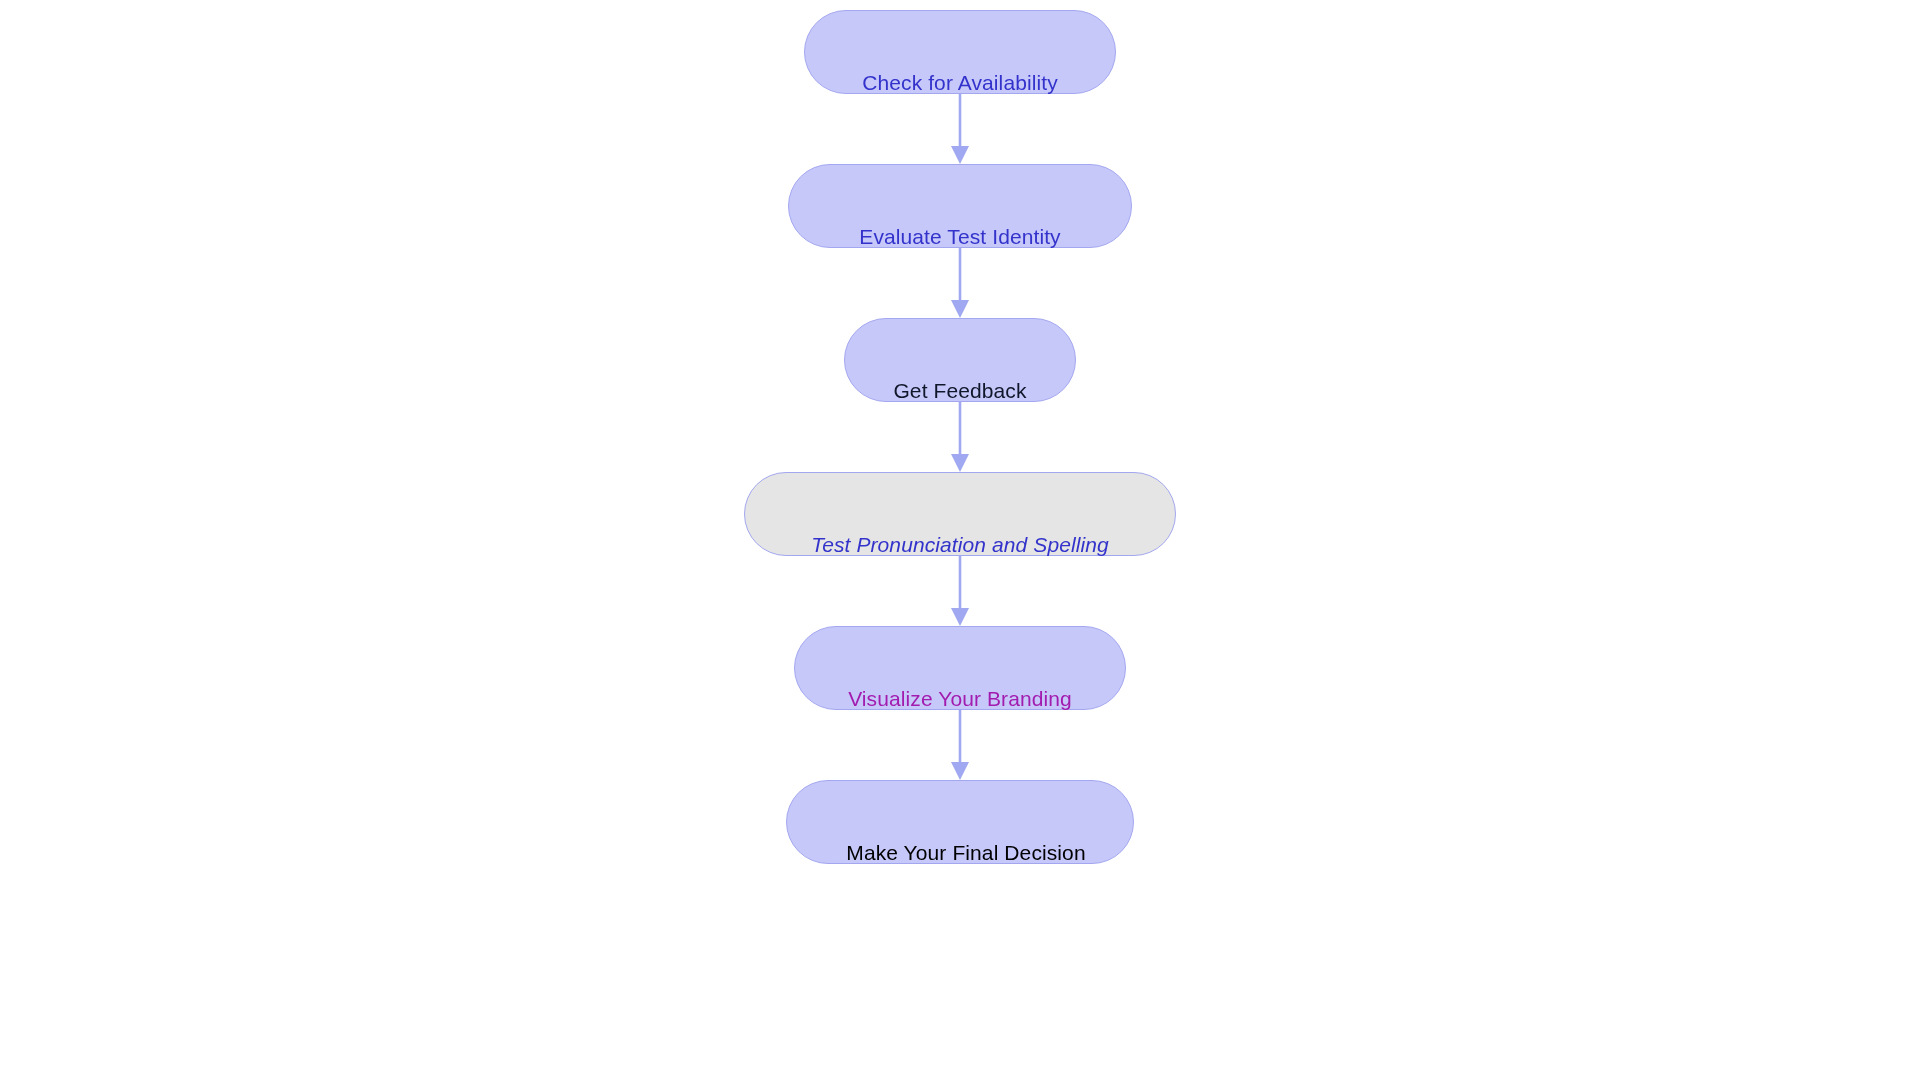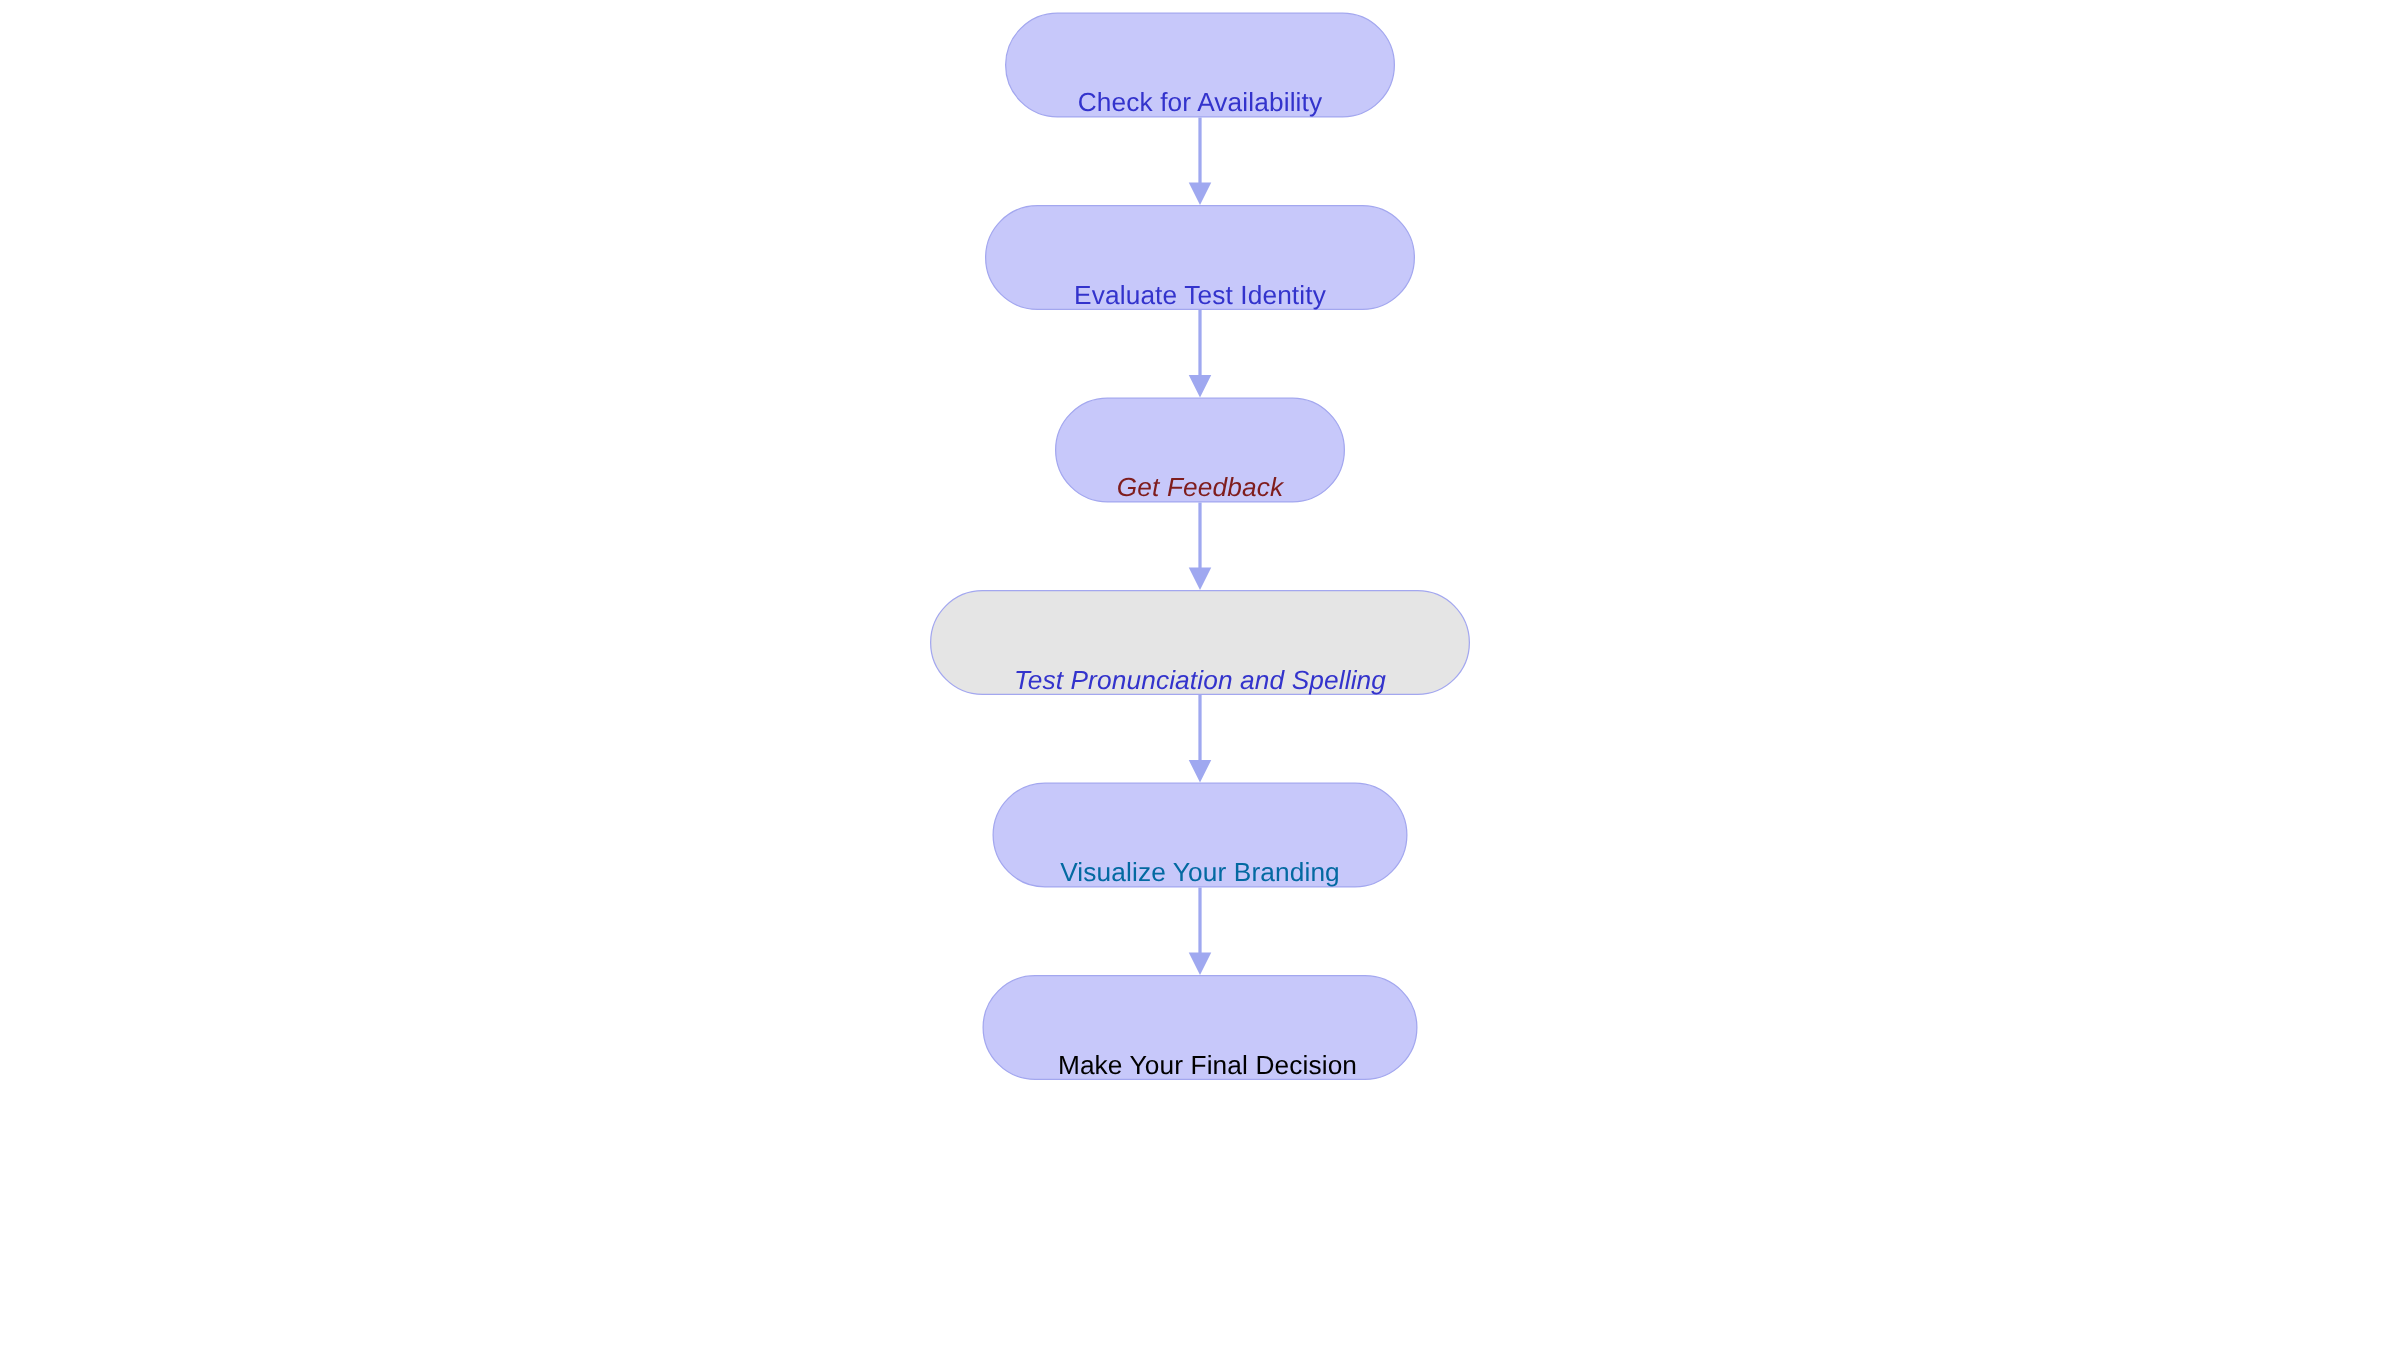--- a/index.html
+++ b/index.html
@@ -103,21 +103,21 @@
     </div>
 
     <div class="connector">
       <svg viewBox="0 0 22 70" xmlns="http://www.w3.org/2000/svg" aria-hidden="true">
         <line x1="11" y1="0" x2="11" y2="54" stroke="#9fa8f0" stroke-width="2.6"></line>
         <polygon points="11,70 2,52 20,52" fill="#9fa8f0"></polygon>
       </svg>
     </div>
 
     <div class="node w-n2" style="background: rgb(199, 200, 250); border-color: rgb(163, 167, 239);">
-      <span class="node-label" style="color: #7f1d1d; font-style: italic;">Get Feedback</span>
+      <span class="node-label" style="color: #0f172a;">Get Feedback</span>
     </div>
 
     <div class="connector">
       <svg viewBox="0 0 22 70" xmlns="http://www.w3.org/2000/svg" aria-hidden="true">
         <line x1="11" y1="0" x2="11" y2="54" stroke="#9fa8f0" stroke-width="2.6"></line>
         <polygon points="11,70 2,52 20,52" fill="#9fa8f0"></polygon>
       </svg>
     </div>
 
     <div class="node w-n3" style="background: #e5e5e5; border-color: rgb(163, 167, 239); font-style: italic;">
@@ -125,21 +125,21 @@
     </div>
 
     <div class="connector">
       <svg viewBox="0 0 22 70" xmlns="http://www.w3.org/2000/svg" aria-hidden="true">
         <line x1="11" y1="0" x2="11" y2="54" stroke="#9fa8f0" stroke-width="2.6"></line>
         <polygon points="11,70 2,52 20,52" fill="#9fa8f0"></polygon>
       </svg>
     </div>
 
     <div class="node w-n4" style="background: rgb(199, 200, 250); border-color: rgb(163, 167, 239);">
-      <span class="node-label" style="color: #0369a1;">Visualize Your Branding</span>
+      <span class="node-label" style="color: #a21caf;">Visualize Your Branding</span>
     </div>
 
     <div class="connector">
       <svg viewBox="0 0 22 70" xmlns="http://www.w3.org/2000/svg" aria-hidden="true">
         <line x1="11" y1="0" x2="11" y2="54" stroke="#9fa8f0" stroke-width="2.6"></line>
         <polygon points="11,70 2,52 20,52" fill="#9fa8f0"></polygon>
       </svg>
     </div>
 
     <div class="node w-n5" style="background: rgb(199, 200, 250); border-color: rgb(163, 167, 239);">

